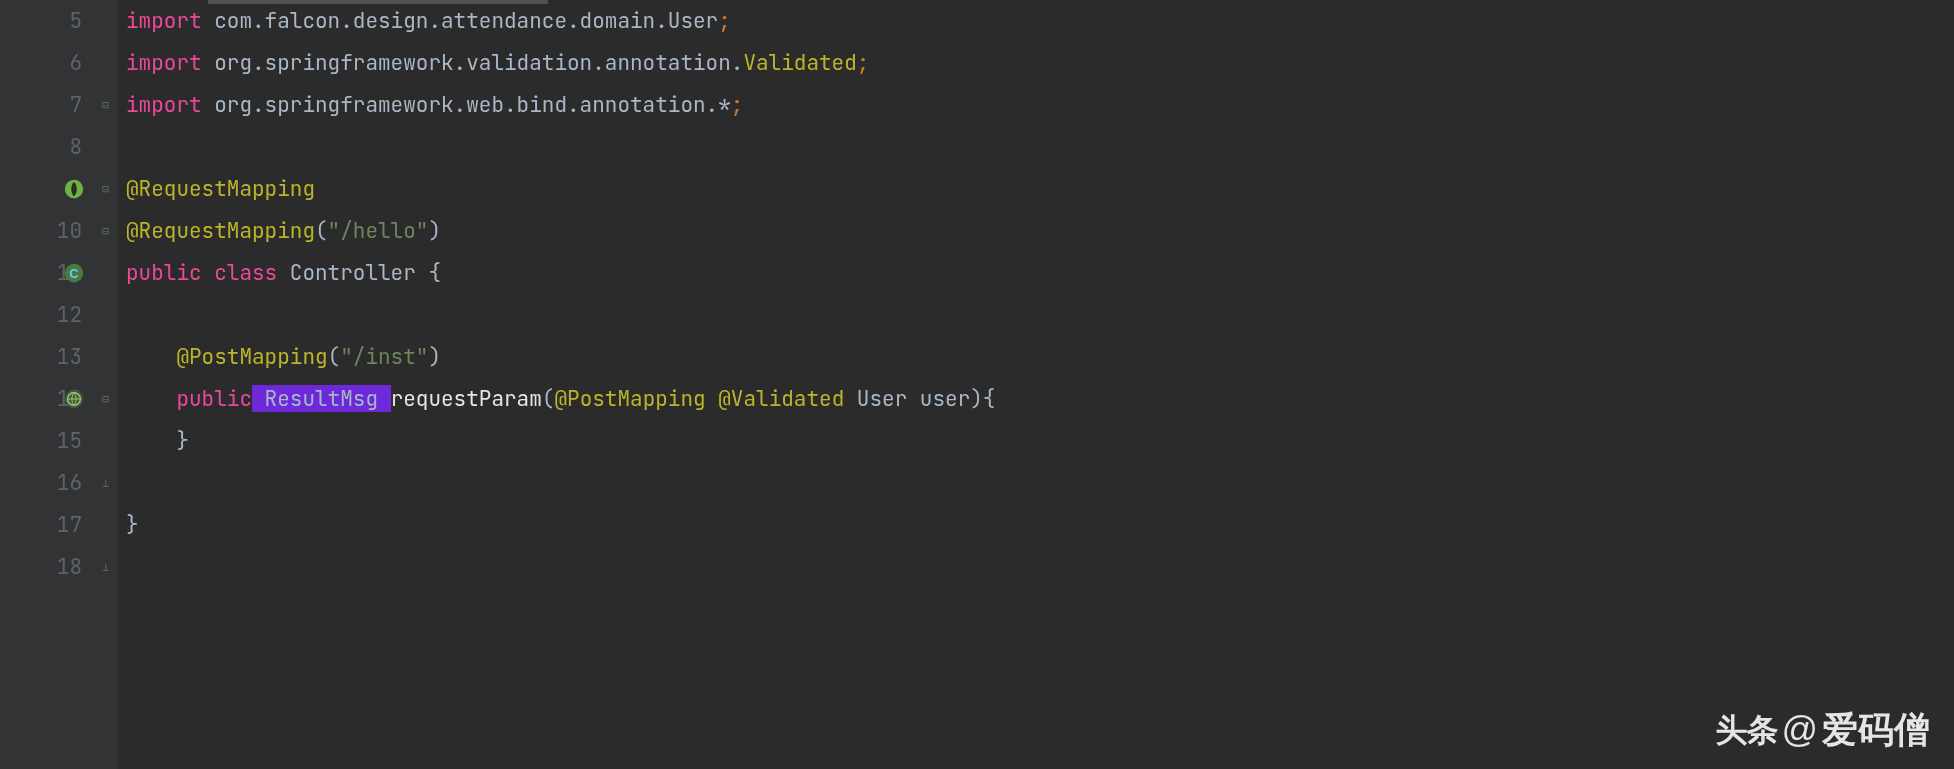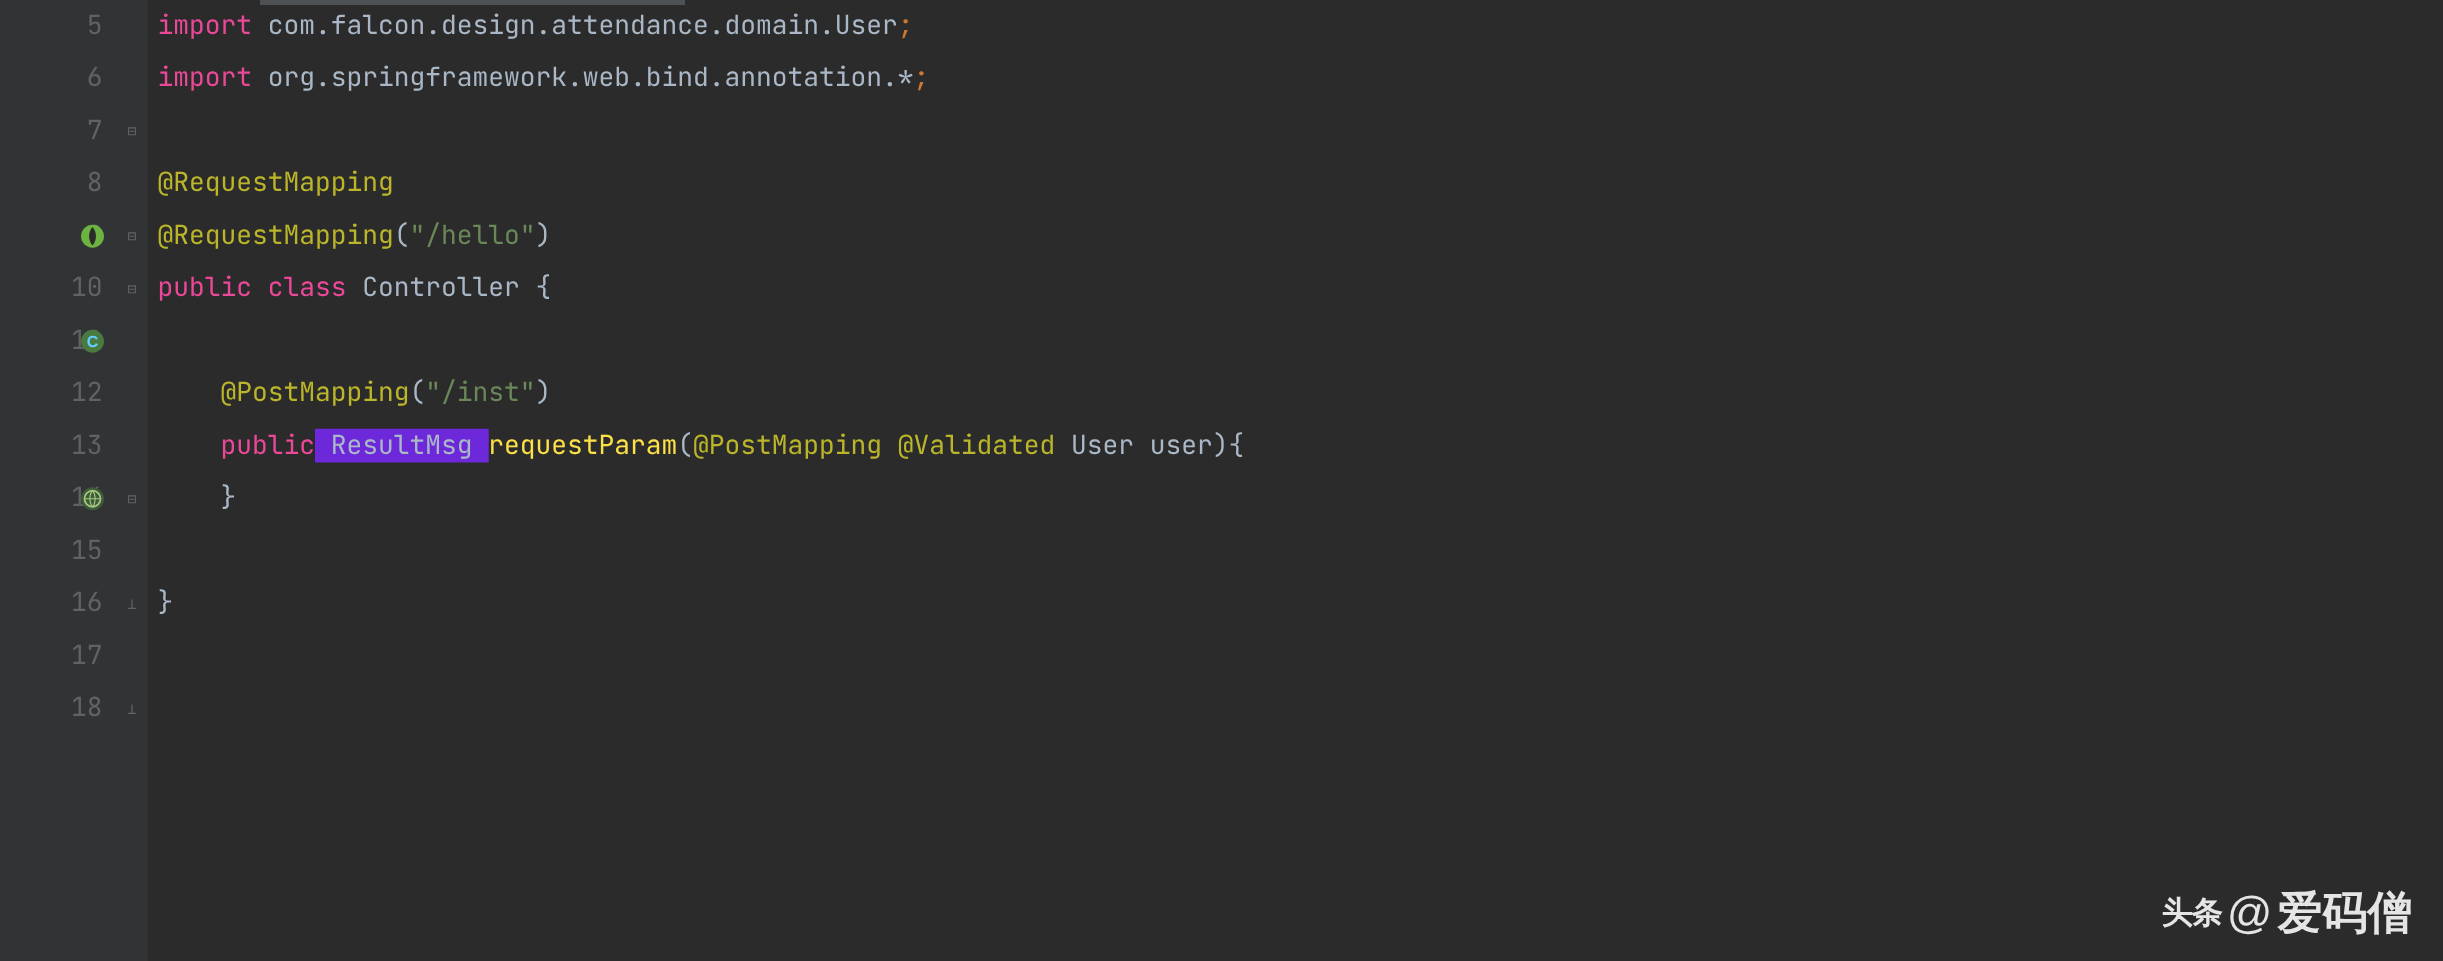--- a/index.html
+++ b/index.html
@@ -103,21 +103,21 @@
     color: #f5f5f5;
     font-family: "Microsoft YaHei", "PingFang SC", sans-serif;
     font-size: 36px;
     font-weight: 600;
     display: flex;
     align-items: center;
     gap: 4px;
     opacity: 0.92;
   }
   .watermark .prefix {
-    font-size: 25px;
+    font-size: 32px;
     letter-spacing: -1px;
     margin-left: 27px;
   }
   .watermark .at { font-weight: 400; }
 </style>
 </head>
 <body>
 
 <div class="tab-decoration"></div>
 
@@ -191,28 +191,29 @@
     <div class="fold-mark" style="top:99px">⊟</div>
     <div class="fold-mark" style="top:183px">⊟</div>
     <div class="fold-mark" style="top:225px">⊟</div>
     <div class="fold-mark" style="top:393px">⊟</div>
     <div class="fold-mark" style="top:477px">⊥</div>
     <div class="fold-mark" style="top:561px">⊥</div>
   </div>
 
   <div class="code-area">
     <div class="code-line"><span class="kw">import</span><span class="regular"> com.falcon.design.attendance.domain.User</span><span class="punc">;</span></div>
+    <div class="code-line"><span class="kw">import</span><span class="regular"> org.springframework.validation.annotation.</span><span class="anno">Validated</span><span class="punc">;</span></div>
     <div class="code-line"><span class="kw">import</span><span class="regular"> org.springframework.web.bind.annotation.*</span><span class="punc">;</span></div>
     <div class="code-line"></div>
     <div class="code-line"><span class="anno">@RequestMapping</span></div>
     <div class="code-line"><span class="anno">@RequestMapping</span><span class="regular">(</span><span class="str">"/hello"</span><span class="regular">)</span></div>
     <div class="code-line"><span class="kw">public</span> <span class="kw">class</span><span class="regular"> Controller {</span></div>
     <div class="code-line"></div>
     <div class="code-line">    <span class="anno">@PostMapping</span><span class="regular">(</span><span class="str">"/inst"</span><span class="regular">)</span></div>
-    <div class="code-line">    <span class="kw">public</span><span class="regular type-hl"> ResultMsg </span><span class="regular" style="color:#fde047">requestParam</span><span class="regular">(</span><span class="anno">@PostMapping</span><span> </span><span class="anno">@Validated</span><span class="regular"> User user){</span></div>
+    <div class="code-line">    <span class="kw">public</span><span class="regular type-hl"> ResultMsg </span><span class="regular" style="color:#e5e5e5">requestParam</span><span class="regular">(</span><span class="anno">@PostMapping</span><span> </span><span class="anno">@Validated</span><span class="regular"> User user){</span></div>
     <div class="code-line">    <span class="regular">}</span></div>
     <div class="code-line"></div>
     <div class="code-line"><span class="regular">}</span></div>
   </div>
 </div>
 
 <div class="watermark">
   <span class="prefix">头条</span>
   <span class="at">@</span>
   <span>爱码僧</span>

